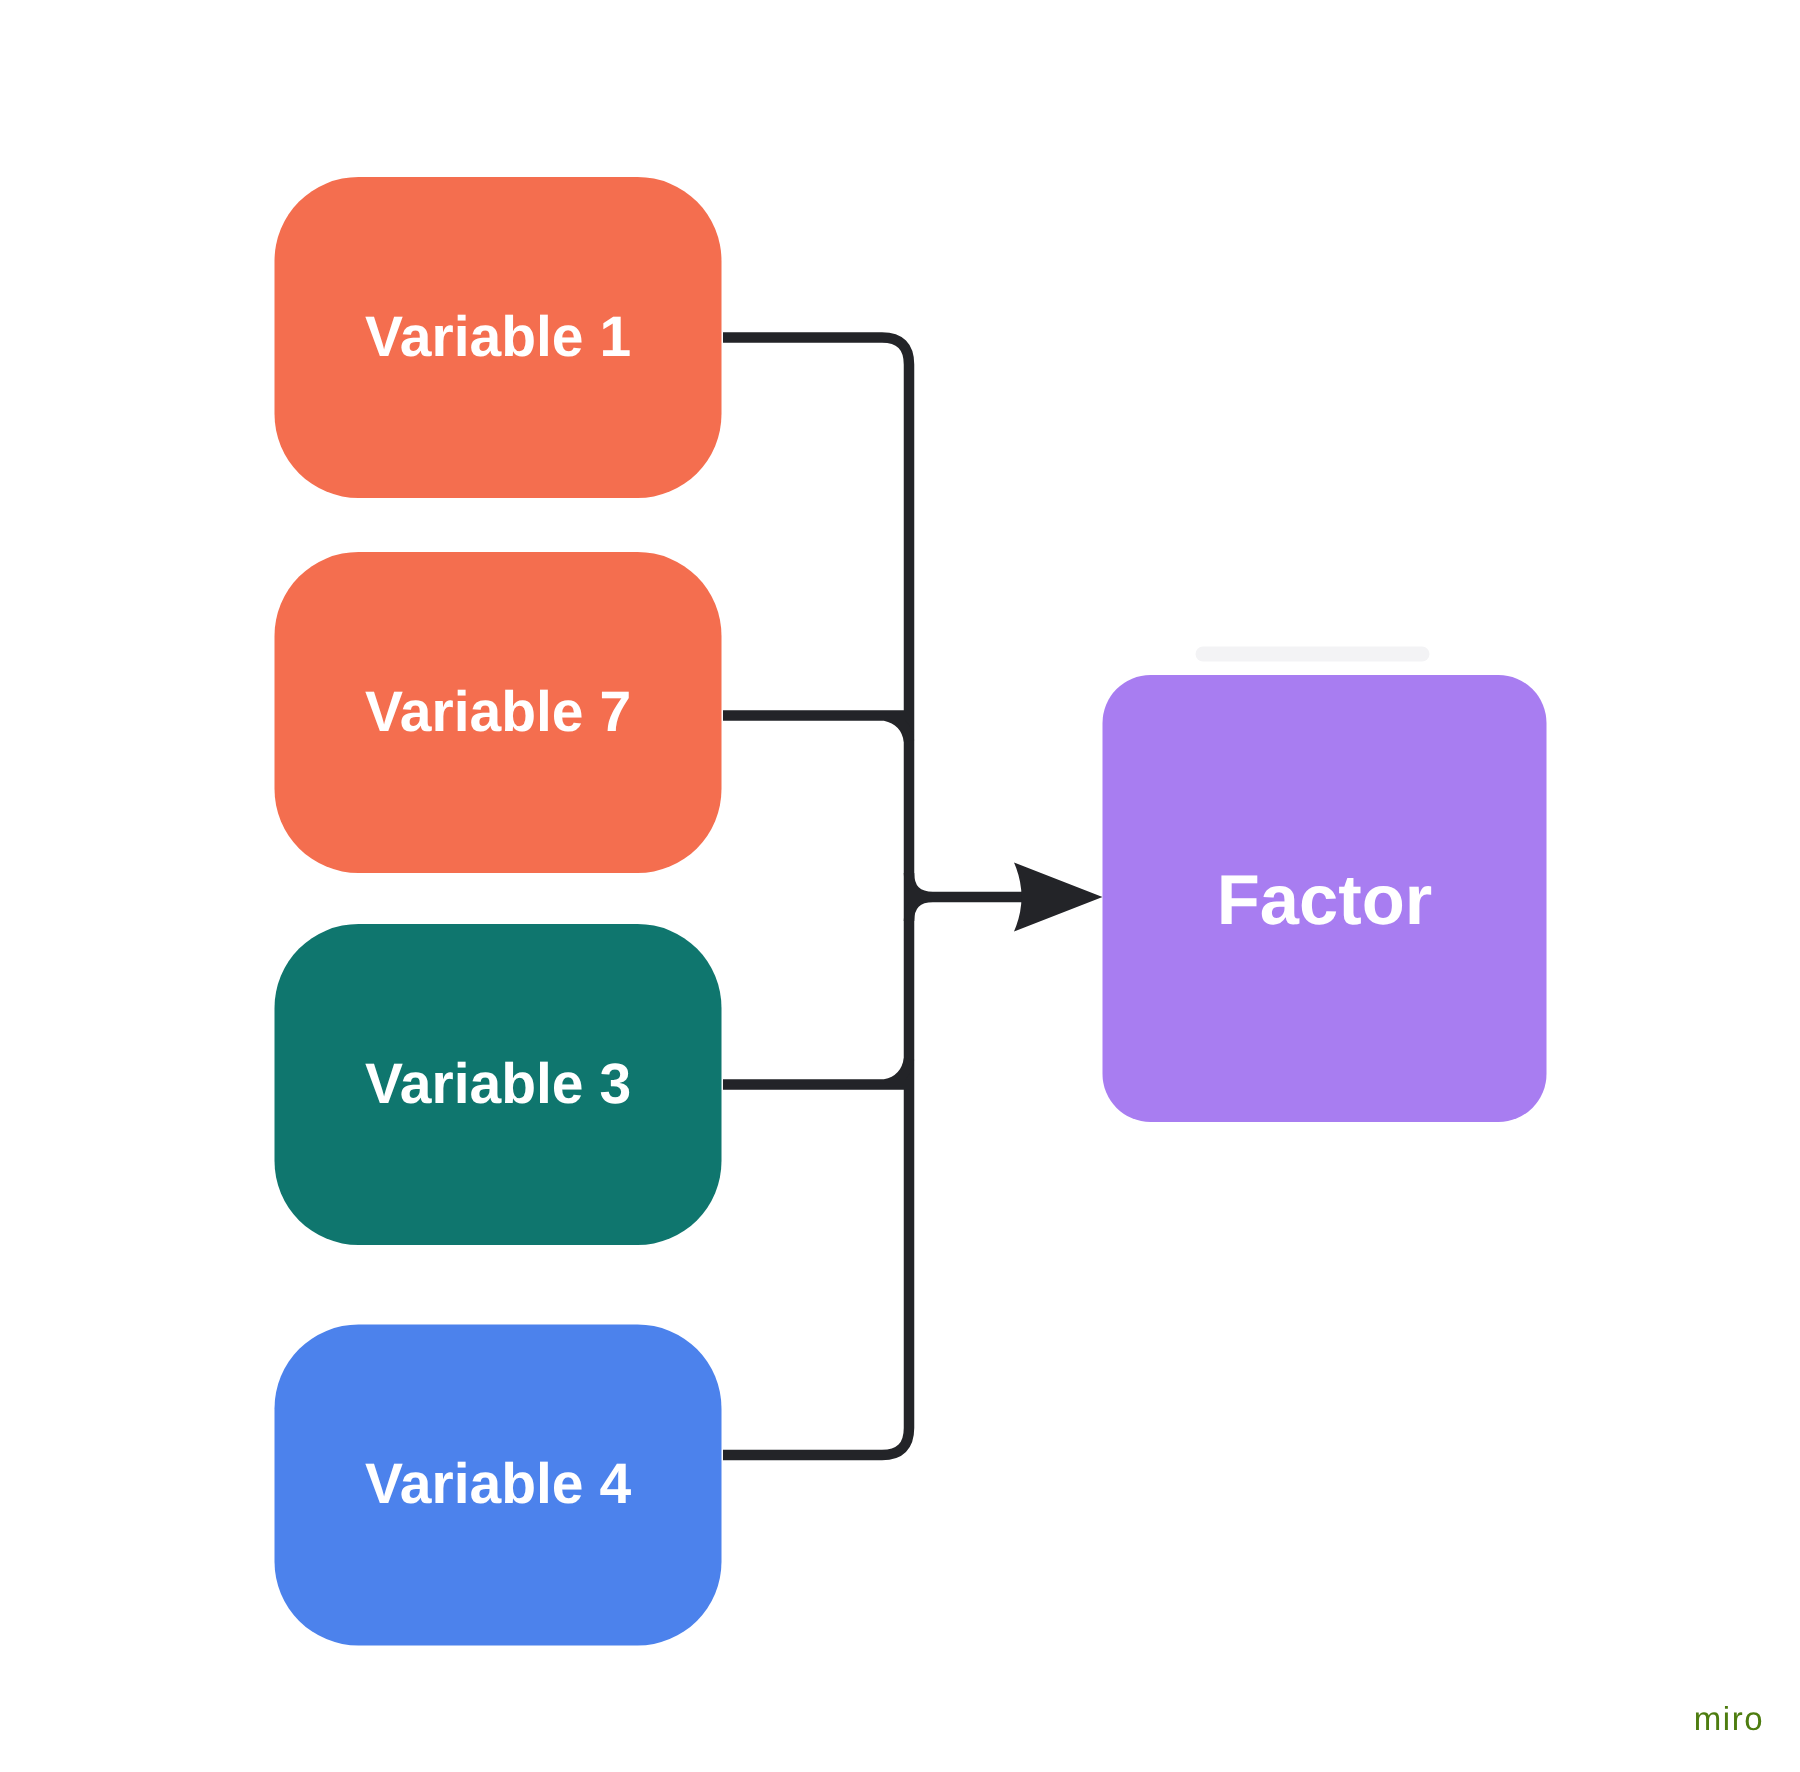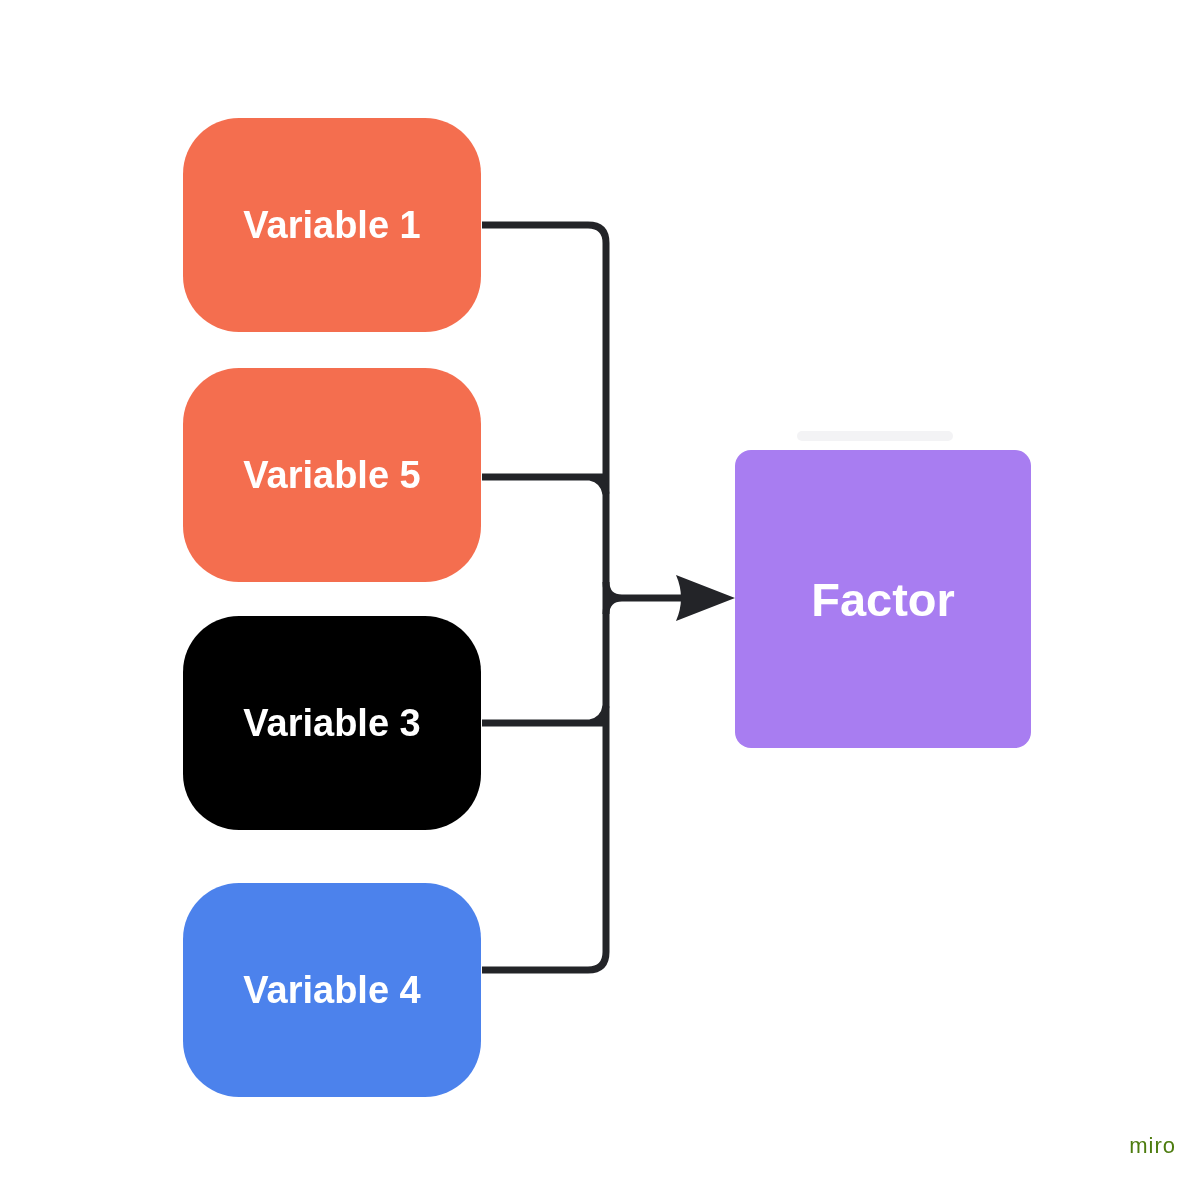--- a/index.html
+++ b/index.html
@@ -40,21 +40,21 @@
   }
   #node-variable-1 { top: 118px; }
   #node-variable-2 { top: 368px; }
   #node-variable-3 { top: 616px; }
   #node-variable-4 { top: 863px; margin-top: 20px; }
   .factor-node {
     left: 735px;
     top: 450px;
     width: 296px;
     height: 298px;
-    border-radius: 16px;
+    border-radius: 32px;
     font-size: 47px;
   }
   .ghost-edge {
     position: absolute;
     left: 797px;
     top: 431px;
     width: 156px;
     height: 10px;
     border-radius: 5px;
     background: #f3f3f5;
@@ -84,24 +84,24 @@
   <path d="M 606 598 H 684 M 606 582 Q 606 598 622 598 M 606 614 Q 606 598 622 598" fill="none" stroke-width="7" stroke="#232428"></path>
 
   <path d="M 735 598 L 676 575 Q 686 598 676 621 Z" stroke="none" fill="#232428"></path>
 </svg>
 
 <div class="node var-node" id="node-variable-1" style="background-color: rgb(244, 110, 79);">
   <span>Variable 1</span>
 </div>
 
 <div class="node var-node" id="node-variable-2" style="background-color: rgb(244, 110, 79);">
-  <span>Variable 5</span>
+  <span>Variable 7</span>
 </div>
 
-<div class="node var-node" id="node-variable-3" style="background-color: #000000;">
+<div class="node var-node" id="node-variable-3" style="background-color: #0f766e;">
   <span>Variable 3</span>
 </div>
 
 <div class="node var-node" id="node-variable-4" style="background-color: rgb(76, 130, 236);">
   <span>Variable 4</span>
 </div>
 
 <div class="node factor-node" id="node-factor" style="background-color: rgb(168, 125, 241);">
   <span>Factor</span>
 </div>

